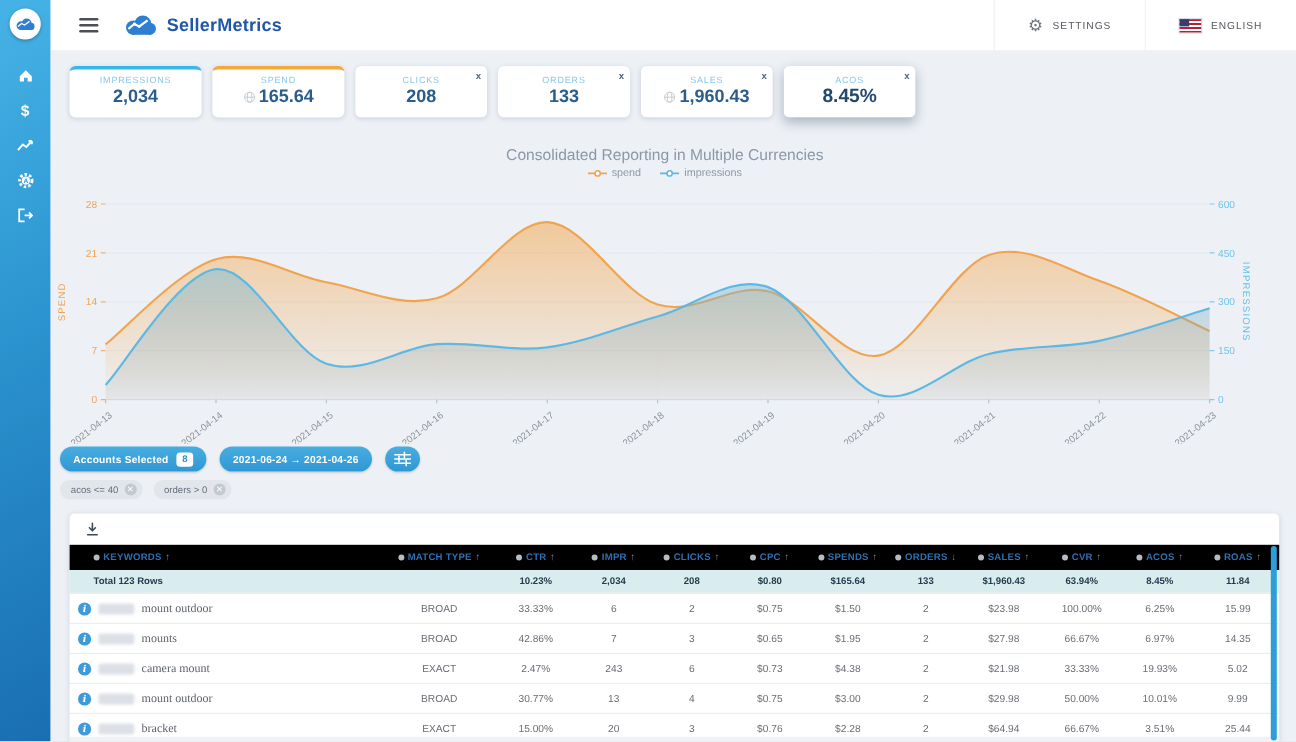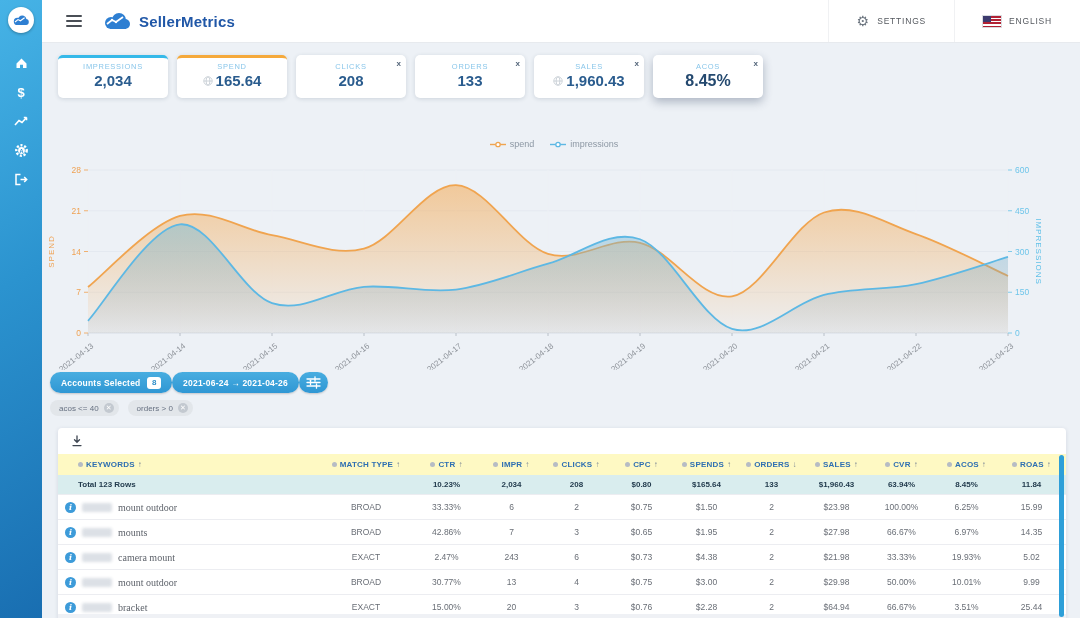--- a/index.html
+++ b/index.html
@@ -43,41 +43,41 @@
   .card.elevated .card-value{font-size:16px;color:#24496f;}
   .card-close{position:absolute;top:1px;right:5px;font-size:8px;color:#53657a;font-weight:bold;cursor:pointer;}
   
   .chart-title{position:absolute;left:44px;top:121px;width:1020px;text-align:center;
                font-size:13px;color:#8b98a6;}
   .legend{position:absolute;left:44px;top:139px;width:1020px;display:flex;
           justify-content:center;gap:16px;}
   .legend-item{display:flex;align-items:center;gap:4px;font-size:9px;color:#8d98a4;cursor:pointer;}
   #chart-svg{position:absolute;left:44px;top:155px;}
   
-  .filterbar{position:absolute;left:50px;top:372px;display:flex;z-index:6;}
+  .filterbar{position:absolute;left:50px;top:372px;display:flex;gap:11px;z-index:6;}
   .btn{height:21px;border:none;background:linear-gradient(180deg,#48ade0,#2f97d4);
        border-radius:12px;color:#fff;font-family:"Liberation Sans",sans-serif;
        font-size:8.5px;font-weight:bold;display:flex;align-items:center;padding:0 11px;gap:7px;
        box-shadow:0 1px 2px rgba(0,0,0,.18);cursor:pointer;letter-spacing:.2px;}
   .badge{background:#fff;color:#2f8fc9;border-radius:3px;padding:1.5px 4.5px;font-size:8px;font-weight:bold;}
   .btn-icon{padding:0 7px;}
   .chips{position:absolute;left:50px;top:400px;display:flex;gap:9px;z-index:6;}
   .chip{height:16px;background:#e2e6ea;border-radius:9px;display:flex;align-items:center;
         gap:5px;padding:0 5px 0 9px;font-size:8px;color:#667080;cursor:pointer;}
   .chip-x{width:10px;height:10px;border-radius:50%;background:#c3c9d0;color:#fff;font-size:7px;
           display:flex;align-items:center;justify-content:center;cursor:pointer;}
   
   .table-card{position:absolute;left:58px;top:428px;width:1008px;height:192px;background:#fff;
               border-radius:4px 4px 0 0;box-shadow:0 1px 4px rgba(40,60,90,.14);z-index:5;}
   .table-top{position:relative;height:26px;}
   .dl-icon{position:absolute;left:13px;top:7px;cursor:pointer;}
   .table-title{position:absolute;left:0;top:8px;width:100%;text-align:center;font-size:9.5px;
                color:#f0a25e;font-weight:bold;letter-spacing:.3px;}
   .t-grid{display:grid;grid-template-columns:260px 96px repeat(10,65px);align-items:center;}
-  .thead{background:#fef9c3;height:21px;}
+  .thead{background:#000000;height:21px;}
   .th{display:flex;align-items:center;justify-content:center;gap:3px;font-size:8px;font-weight:bold;
       color:#2e6fb2;letter-spacing:.2px;cursor:pointer;white-space:nowrap;}
   .th.first{justify-content:flex-start;padding-left:20px;}
   .hdot{width:5px;height:5px;border-radius:50%;background:#b6bcc4;flex:0 0 auto;}
   .arrow{color:#7d8894;font-size:8px;}
   .sumrow{background:#d9edee;height:19px;}
   .sum-cell{font-size:8px;font-weight:bold;color:#233c4e;text-align:center;white-space:nowrap;}
   .sum-cell.first{text-align:left;padding-left:20px;}
   .trow{height:24px;border-top:1px solid #ecedf1;cursor:pointer;}
   .td{font-size:8.5px;color:#696e76;text-align:center;white-space:nowrap;}
@@ -207,20 +207,21 @@
           </svg>1,960.43</div>
         <span class="card-close">x</span>
       </div>
       <div class="card elevated">
         <div class="card-label">ACOS</div>
         <div class="card-value">8.45%</div>
         <span class="card-close">x</span>
       </div>
     </section>
 
+  <div class="chart-title">Consolidated Reporting in Multiple Currencies</div>
   <div class="legend" id="legend">
       <div class="legend-item">
         <svg width="16" height="7" viewBox="0 0 16 7">
           <line x1="0" y1="3.5" x2="16" y2="3.5" stroke="#f0a44f" stroke-width="1.4"></line>
           <circle cx="8" cy="3.5" r="2.2" fill="#fff" stroke="#f0a44f" stroke-width="1.3"></circle>
         </svg>
         <span>spend</span>
       </div>
       <div class="legend-item">
         <svg width="16" height="7" viewBox="0 0 16 7">

